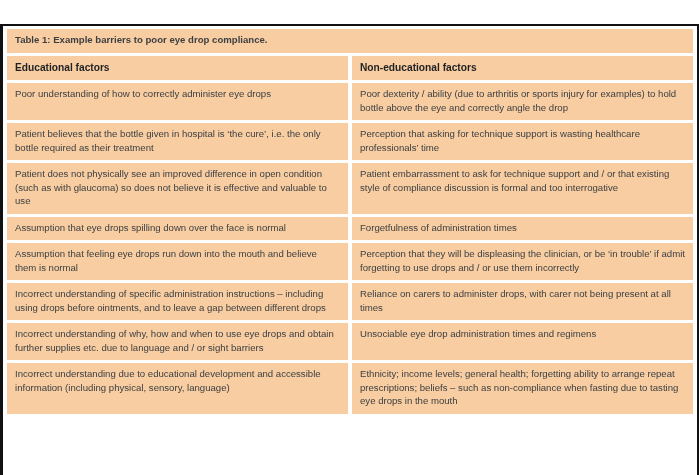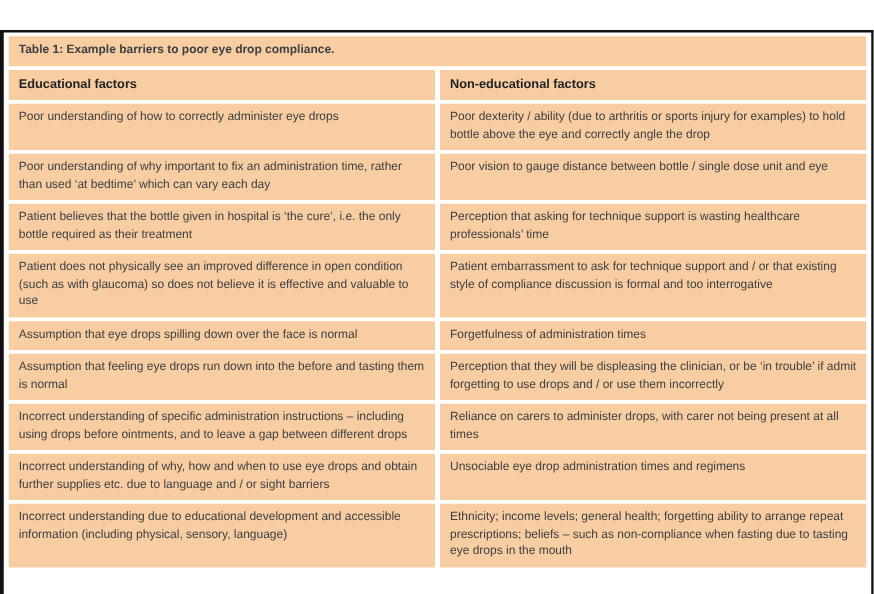--- a/index.html
+++ b/index.html
@@ -64,37 +64,33 @@
       </tr>
       <tr>
         <th>Educational factors</th>
         <th>Non-educational factors</th>
       </tr>
       <tr>
         <td>Poor understanding of how to correctly administer eye drops</td>
         <td>Poor dexterity / ability (due to arthritis or sports injury for examples) to hold bottle above the eye and correctly angle the drop</td>
       </tr>
       <tr>
-        <td>Poor understanding of why important to fix an administration time, rather than used ‘at bedtime’ which can vary each day</td>
-        <td>Poor vision to gauge distance between bottle / single dose unit and eye</td>
-      </tr>
-      <tr>
         <td>Patient believes that the bottle given in hospital is ‘the cure’, i.e. the only bottle required as their treatment</td>
         <td>Perception that asking for technique support is wasting healthcare professionals’ time</td>
       </tr>
       <tr>
         <td>Patient does not physically see an improved difference in open condition (such as with glaucoma) so does not believe it is effective and valuable to use</td>
         <td>Patient embarrassment to ask for technique support and / or that existing style of compliance discussion is formal and too interrogative</td>
       </tr>
       <tr>
         <td>Assumption that eye drops spilling down over the face is normal</td>
         <td>Forgetfulness of administration times</td>
       </tr>
       <tr>
-        <td>Assumption that feeling eye drops run down into the before and tasting them is normal</td>
+        <td>Assumption that feeling eye drops run down into the mouth and believe them is normal</td>
         <td>Perception that they will be displeasing the clinician, or be ‘in trouble’ if admit forgetting to use drops and / or use them incorrectly</td>
       </tr>
       <tr>
         <td>Incorrect understanding of specific administration instructions – including using drops before ointments, and to leave a gap between different drops</td>
         <td>Reliance on carers to administer drops, with carer not being present at all times</td>
       </tr>
       <tr>
         <td>Incorrect understanding of why, how and when to use eye drops and obtain further supplies etc. due to language and / or sight barriers</td>
         <td>Unsociable eye drop administration times and regimens</td>
       </tr>

